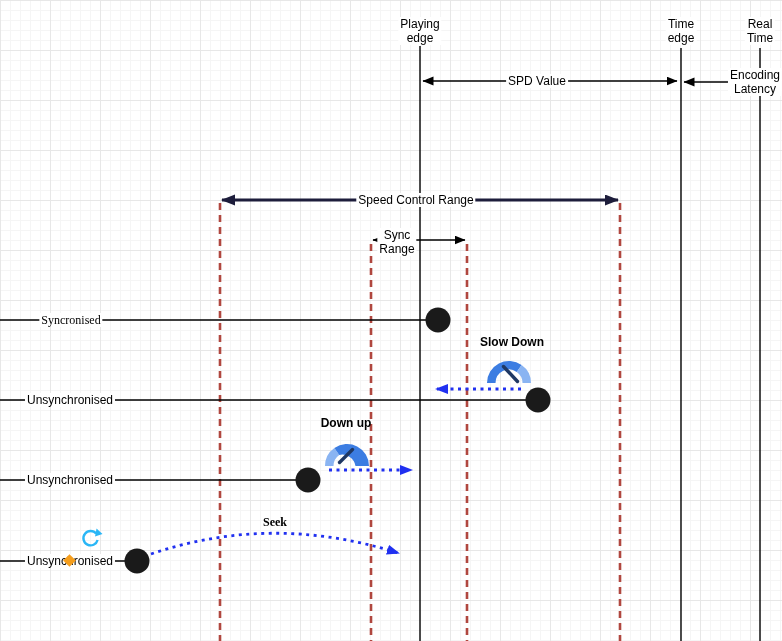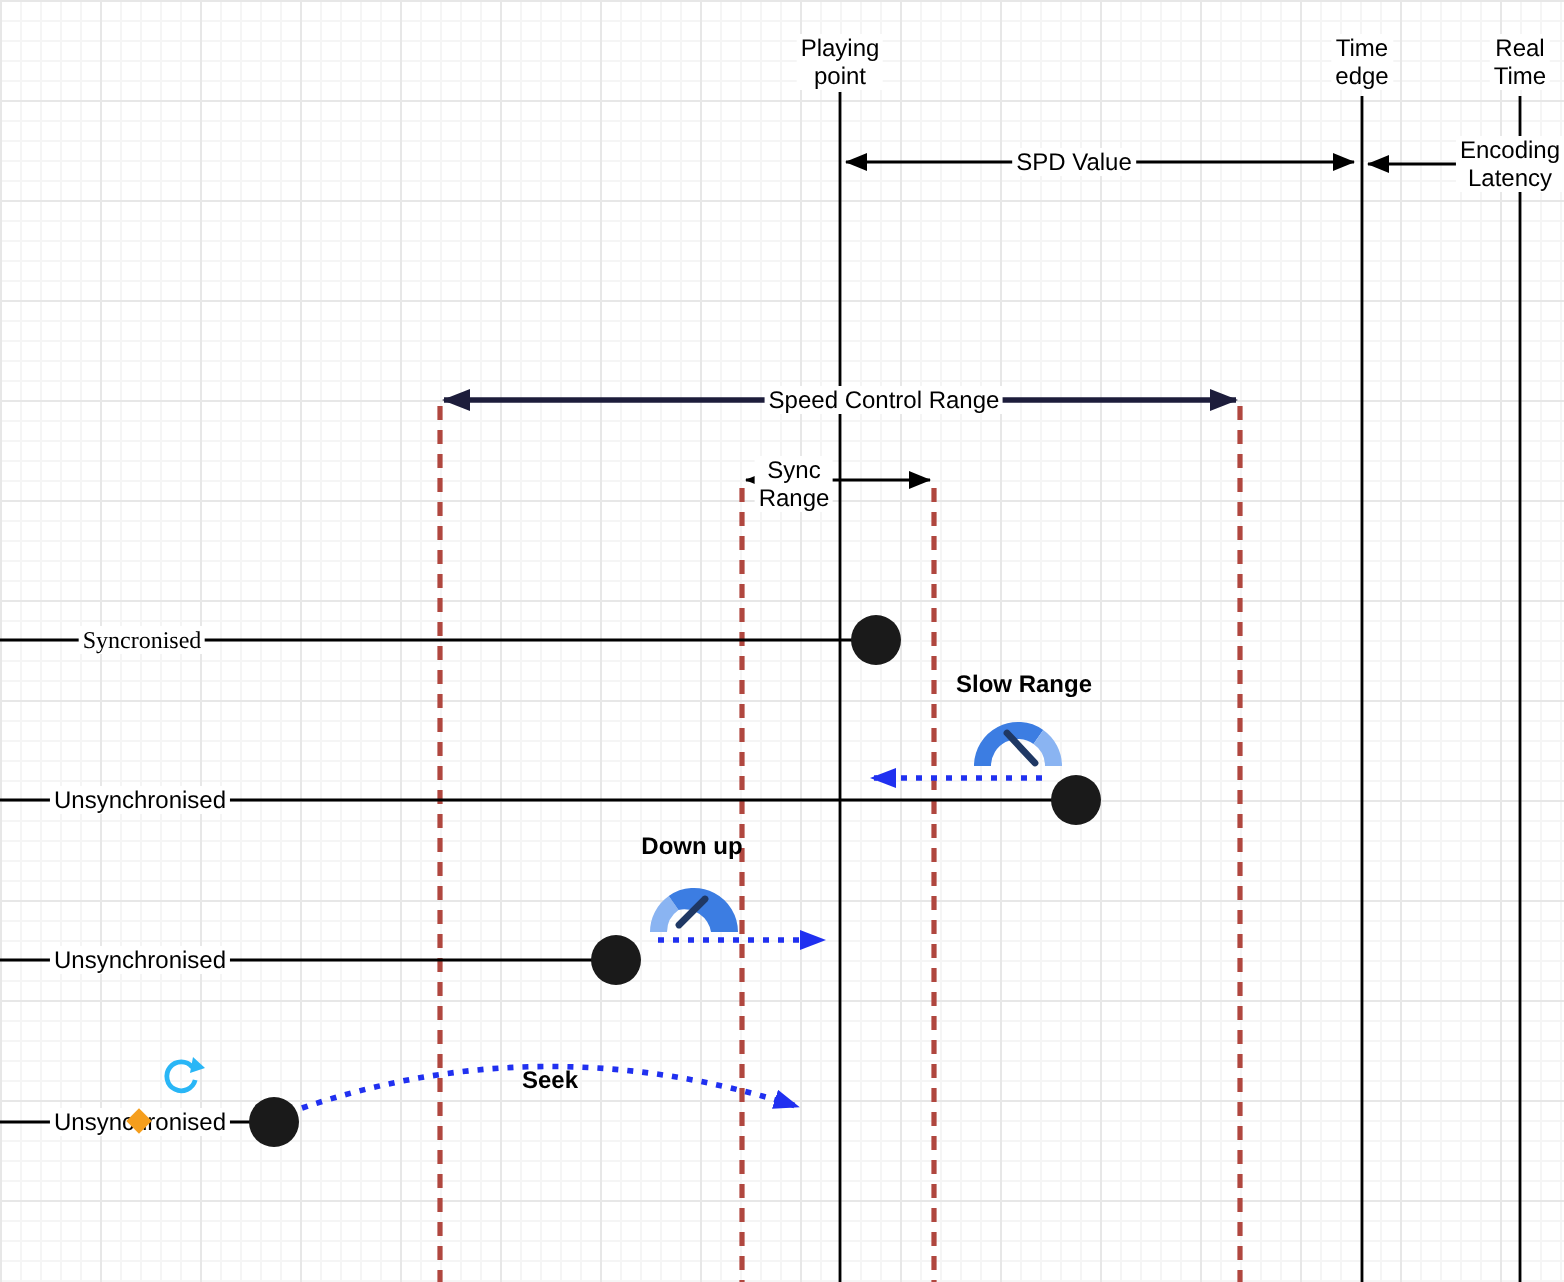--- a/index.html
+++ b/index.html
@@ -84,36 +84,36 @@
       <line x1="352.5" y1="449.5" x2="339.5" y2="462.5" stroke-width="3.4" stroke-linecap="round" stroke="#1f3864"></line>
     </g>
 
     <g>
       <path d="M96.2,533.6 A7.2,7.2 0 1 0 97.6,540" fill="none" stroke-width="2.4" stroke="#29b6f6"></path>
       <polygon points="96.5,528.5 102.5,534 95,536.5" fill="#29b6f6"></polygon>
     </g>
   </svg>
 
   <div class="lbl" style="left:420px;top:31px;">Playing
-point</div>
+edge</div>
   <div class="lbl" style="left:681px;top:31px;">Time
 edge</div>
   <div class="lbl" style="left:760px;top:31px;">Real
 Time</div>
 
   <div class="lbl" style="left:537px;top:81px;text-align:right;">SPD Value</div>
   <div class="lbl" style="left:719px;top:82px;margin-left:36px;">Encoding
 Latency</div>
-  <div class="lbl" style="left:442px;top:200px;">Speed Control Range</div>
+  <div class="lbl" style="left:416px;top:200px;">Speed Control Range</div>
   <div class="lbl" style="left:397px;top:242px;">Sync
 Range</div>
 
   <div class="lbl" style="left:71px;top:320px;font-family:Liberation Serif, serif;">Syncronised</div>
   <div class="lbl" style="left:70px;top:400px;">Unsynchronised</div>
   <div class="lbl" style="left:70px;top:480px;">Unsynchronised</div>
   <div class="lbl" style="left:70px;top:561px;">Unsynchronised</div>
 
-  <div class="lbl b nobg" style="left:512px;top:342px;">Slow Range</div>
+  <div class="lbl b nobg" style="left:512px;top:342px;">Slow Down</div>
   <div class="lbl b nobg" style="left:346px;top:423px;">Down up</div>
-  <div class="lbl b nobg" style="left:275px;top:540px;">Seek</div>
+  <div class="lbl b nobg" style="left:275px;top:522px;font-family:Liberation Serif, serif;">Seek</div>
 
   <span class="diamond" style="left:65px;top:556px;background:#f59e1d;"></span>
 </div>
 
 </body></html>

